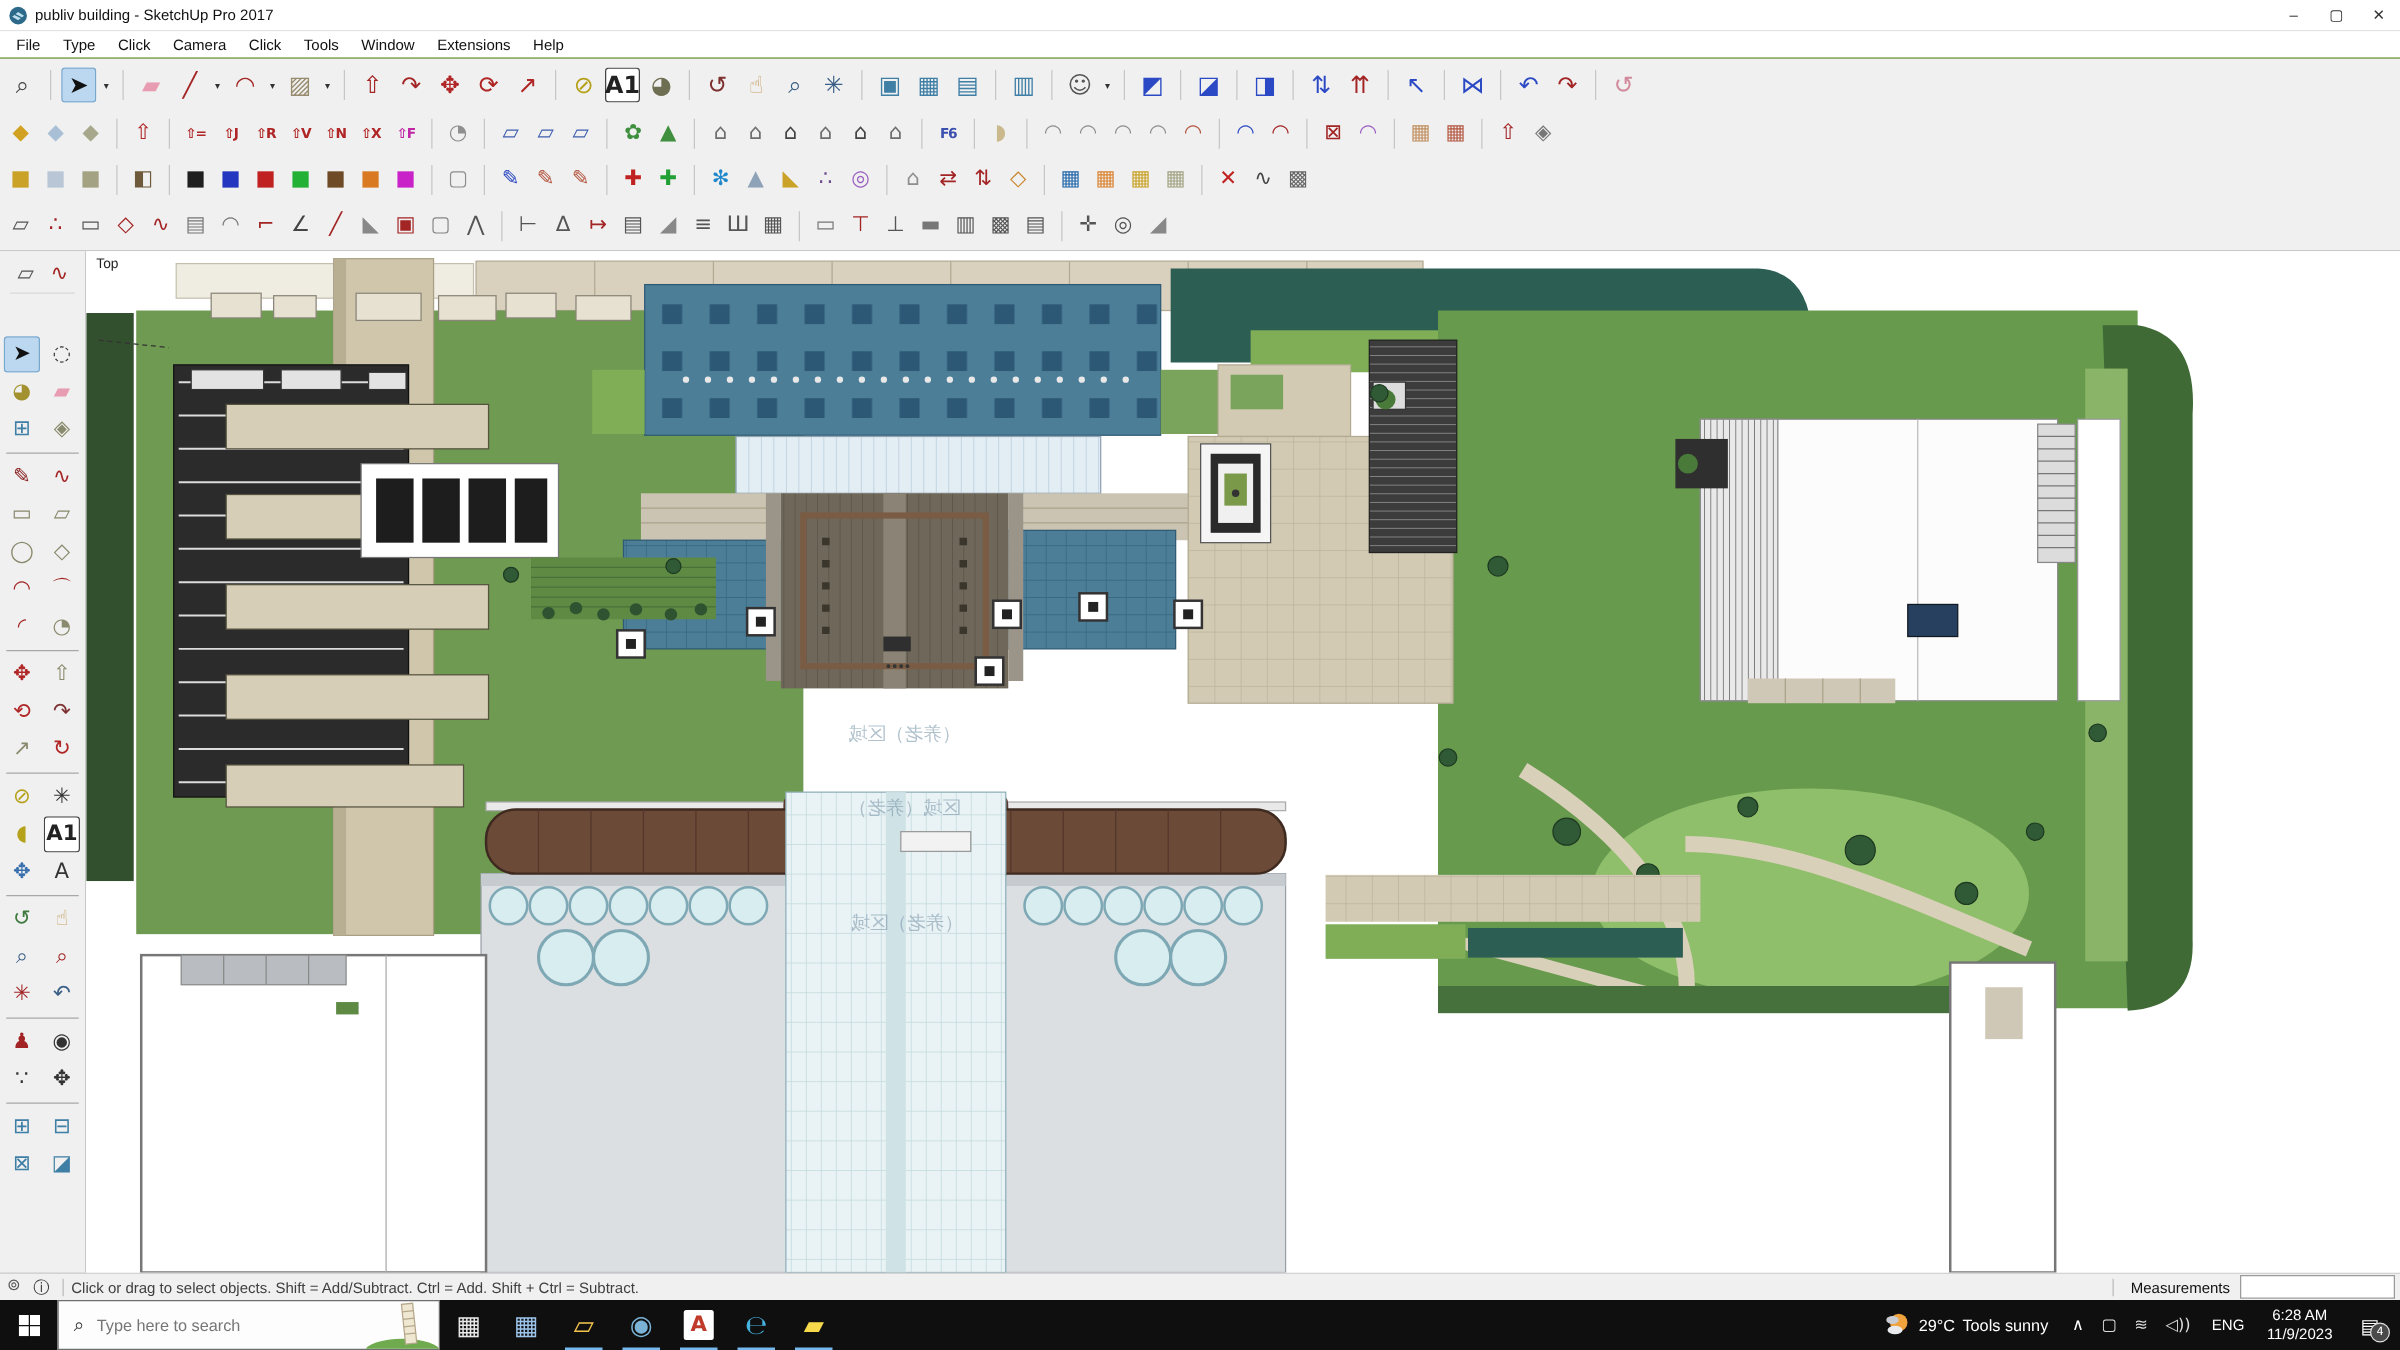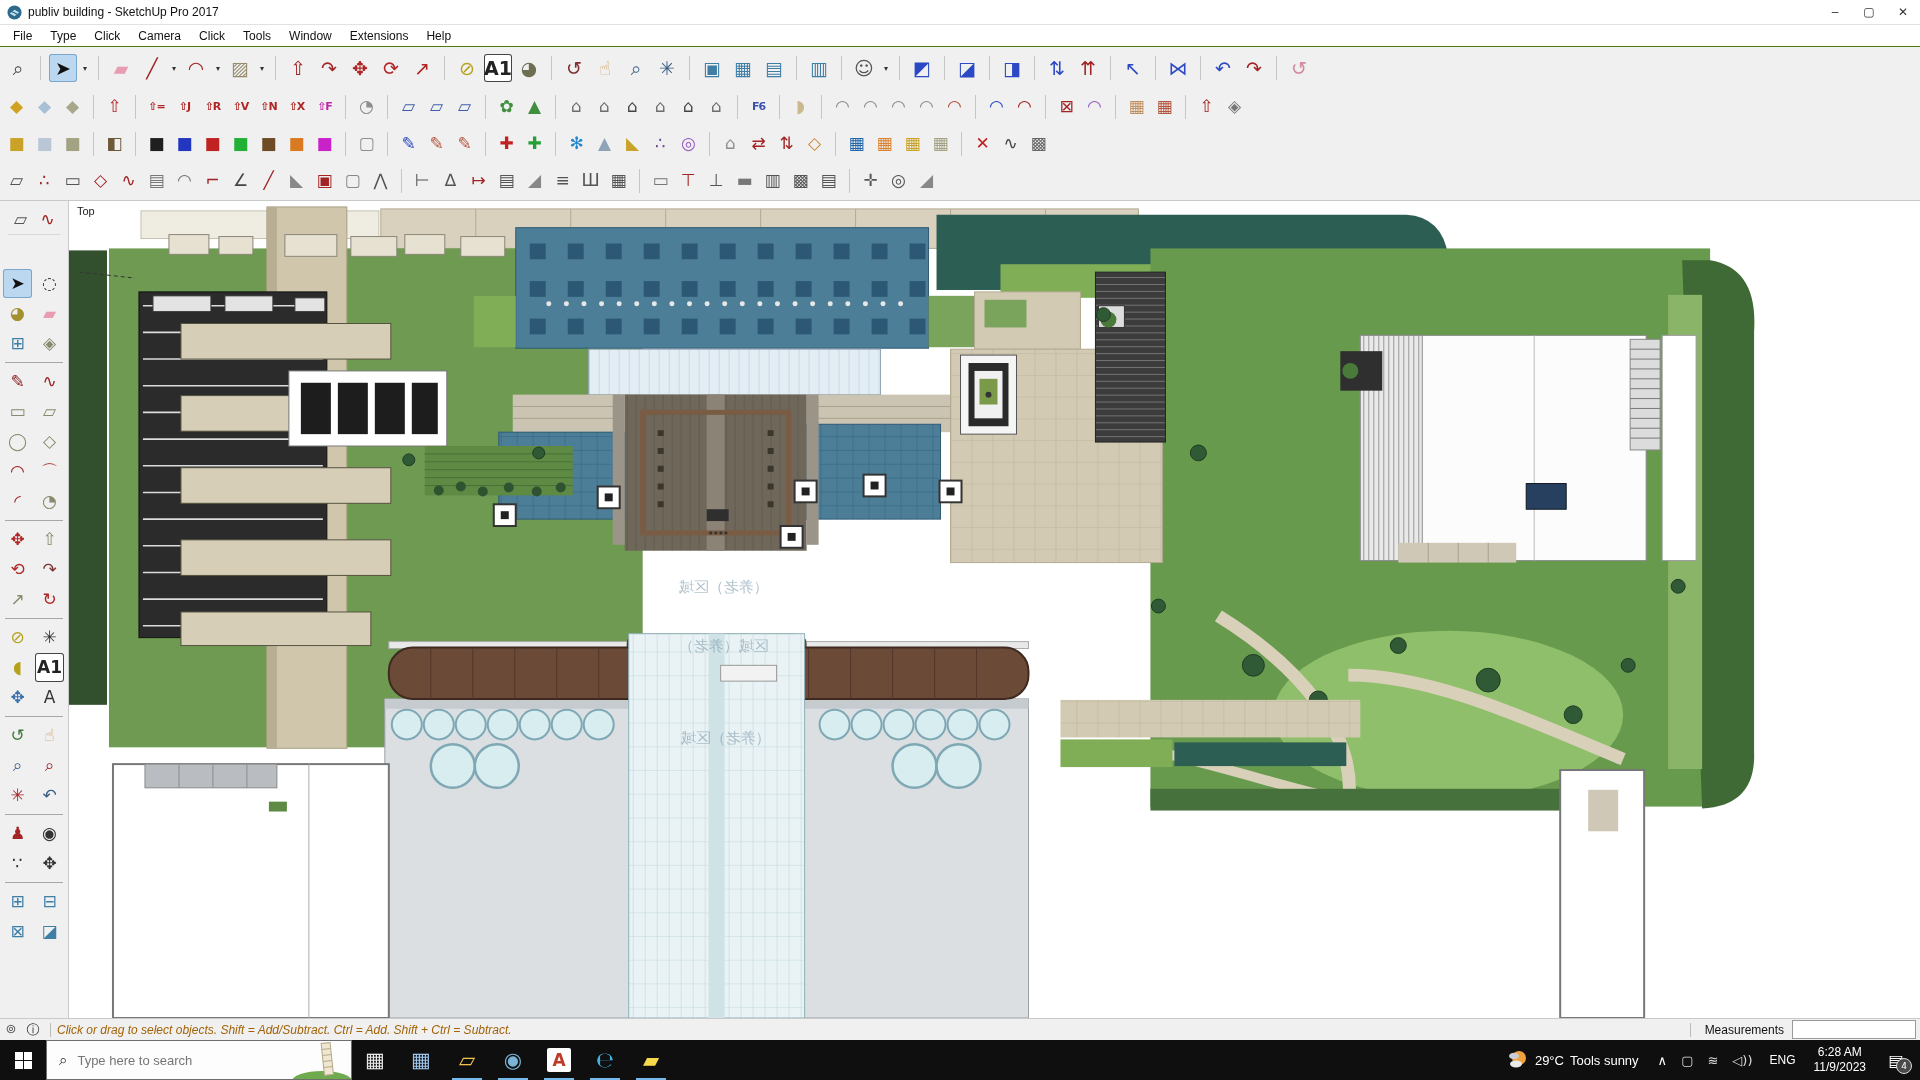--- a/index.html
+++ b/index.html
@@ -33,21 +33,21 @@
   .palette{display:grid;grid-template-columns:30px 30px;gap:1px 2px;justify-content:center;}
   .palette .ticon{width:29px;height:29px;font-size:17px;}
   .palette .tsep{grid-column:1/3;width:58px;height:1px;background:#a8a8a8;margin:3px auto;}
   .viewport{flex:1;position:relative;background:#fff;min-width:0;}
   .viewport svg{position:absolute;inset:0;width:100%;height:100%;}
   .view-label{position:absolute;top:4px;left:8px;font-size:11px;color:#222;z-index:2;}
   
   .statusbar{height:21px;background:#f0f0f0;border-top:1px solid #c9c9c9;display:flex;align-items:center;font-size:12px;flex:0 0 auto;}
   .sb-icon{width:22px;text-align:center;font-size:13px;color:#444;font-family:"DejaVu Sans",sans-serif;}
   .sb-div{width:1px;height:14px;background:#bbb;margin:0 6px;}
-  .sb-msg{color:#a16207;font-style:italic;}
+  .sb-msg{color:#404040;}
   .sb-right{margin-left:auto;display:flex;align-items:center;}
   .meas-label{margin:0 8px;color:#111;}
   .meas-input{width:118px;height:15px;border:1px solid #9a9a9a;background:#fff;font-size:11px;margin-right:4px;}
   
   .taskbar{height:40px;background:#0f0f0f;display:flex;align-items:stretch;color:#fff;flex:0 0 auto;}
   .start{width:46px;display:flex;align-items:center;justify-content:center;}
   .searchbox{width:304px;background:#fdfdfd;display:flex;align-items:center;color:#444;position:relative;border:1px solid #6e6e6e;}
   .searchbox .mag{font-family:"DejaVu Sans",sans-serif;font-size:15px;margin:0 8px 0 12px;color:#333;}
   .searchbox input{border:none;outline:none;flex:1;font-size:13px;background:transparent;color:#333;font-family:"Liberation Sans",sans-serif;}
   .search-art{width:58px;height:100%;overflow:hidden;flex:0 0 auto;}

